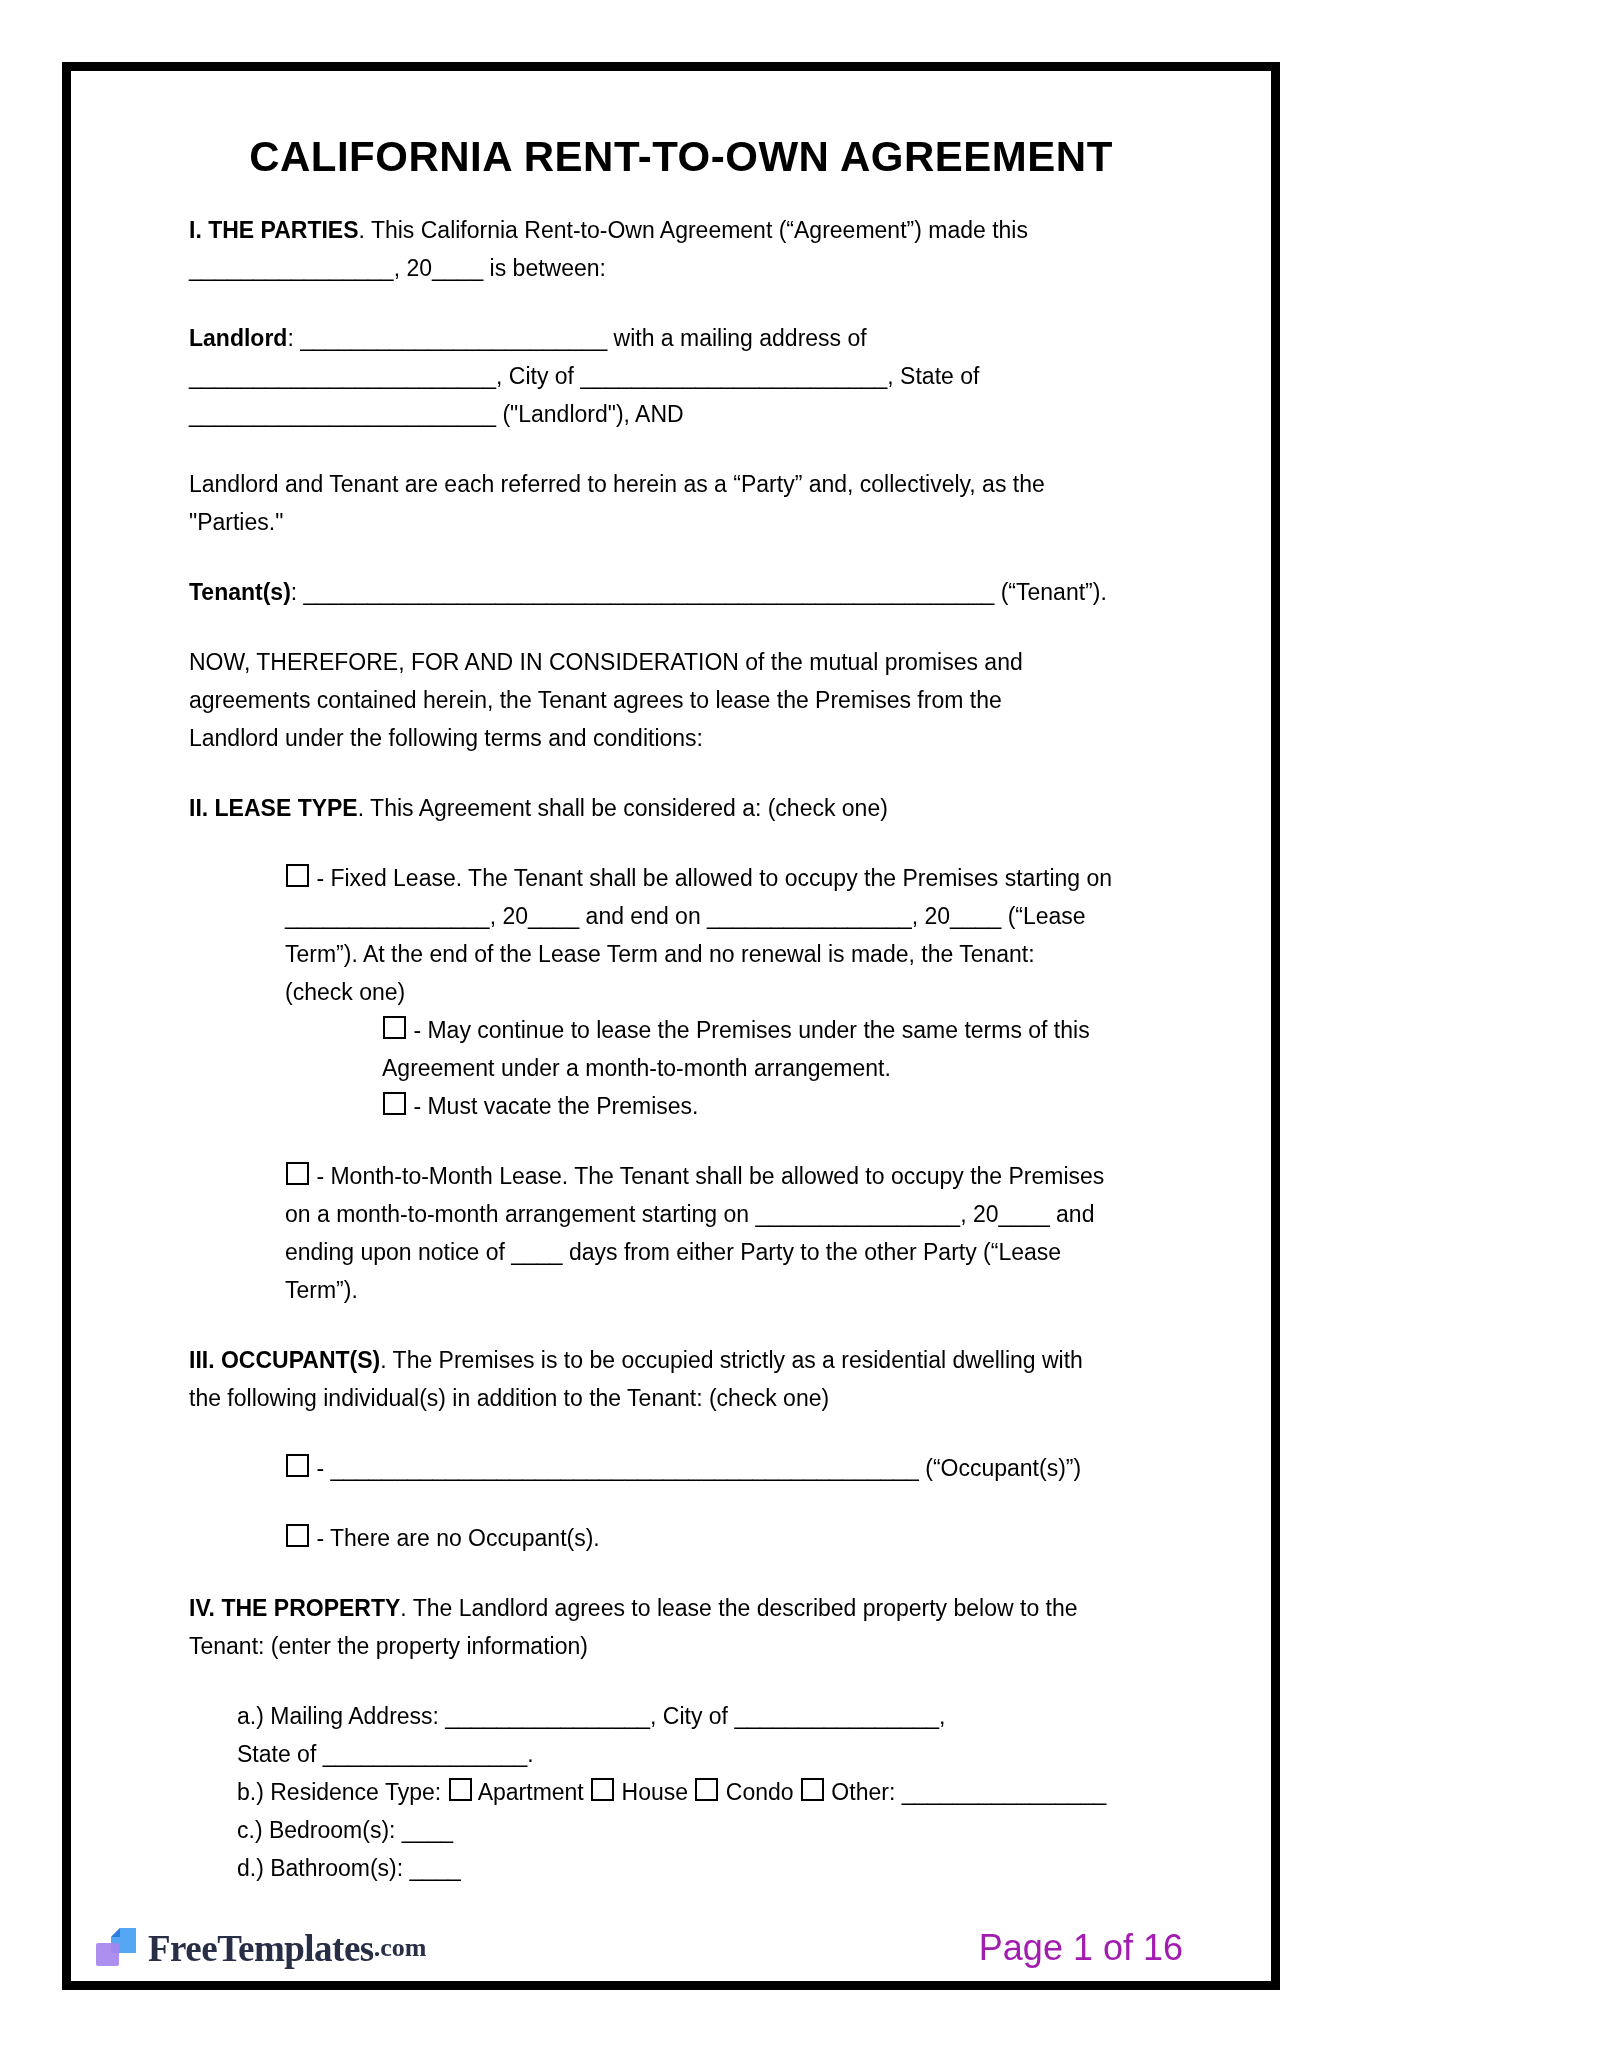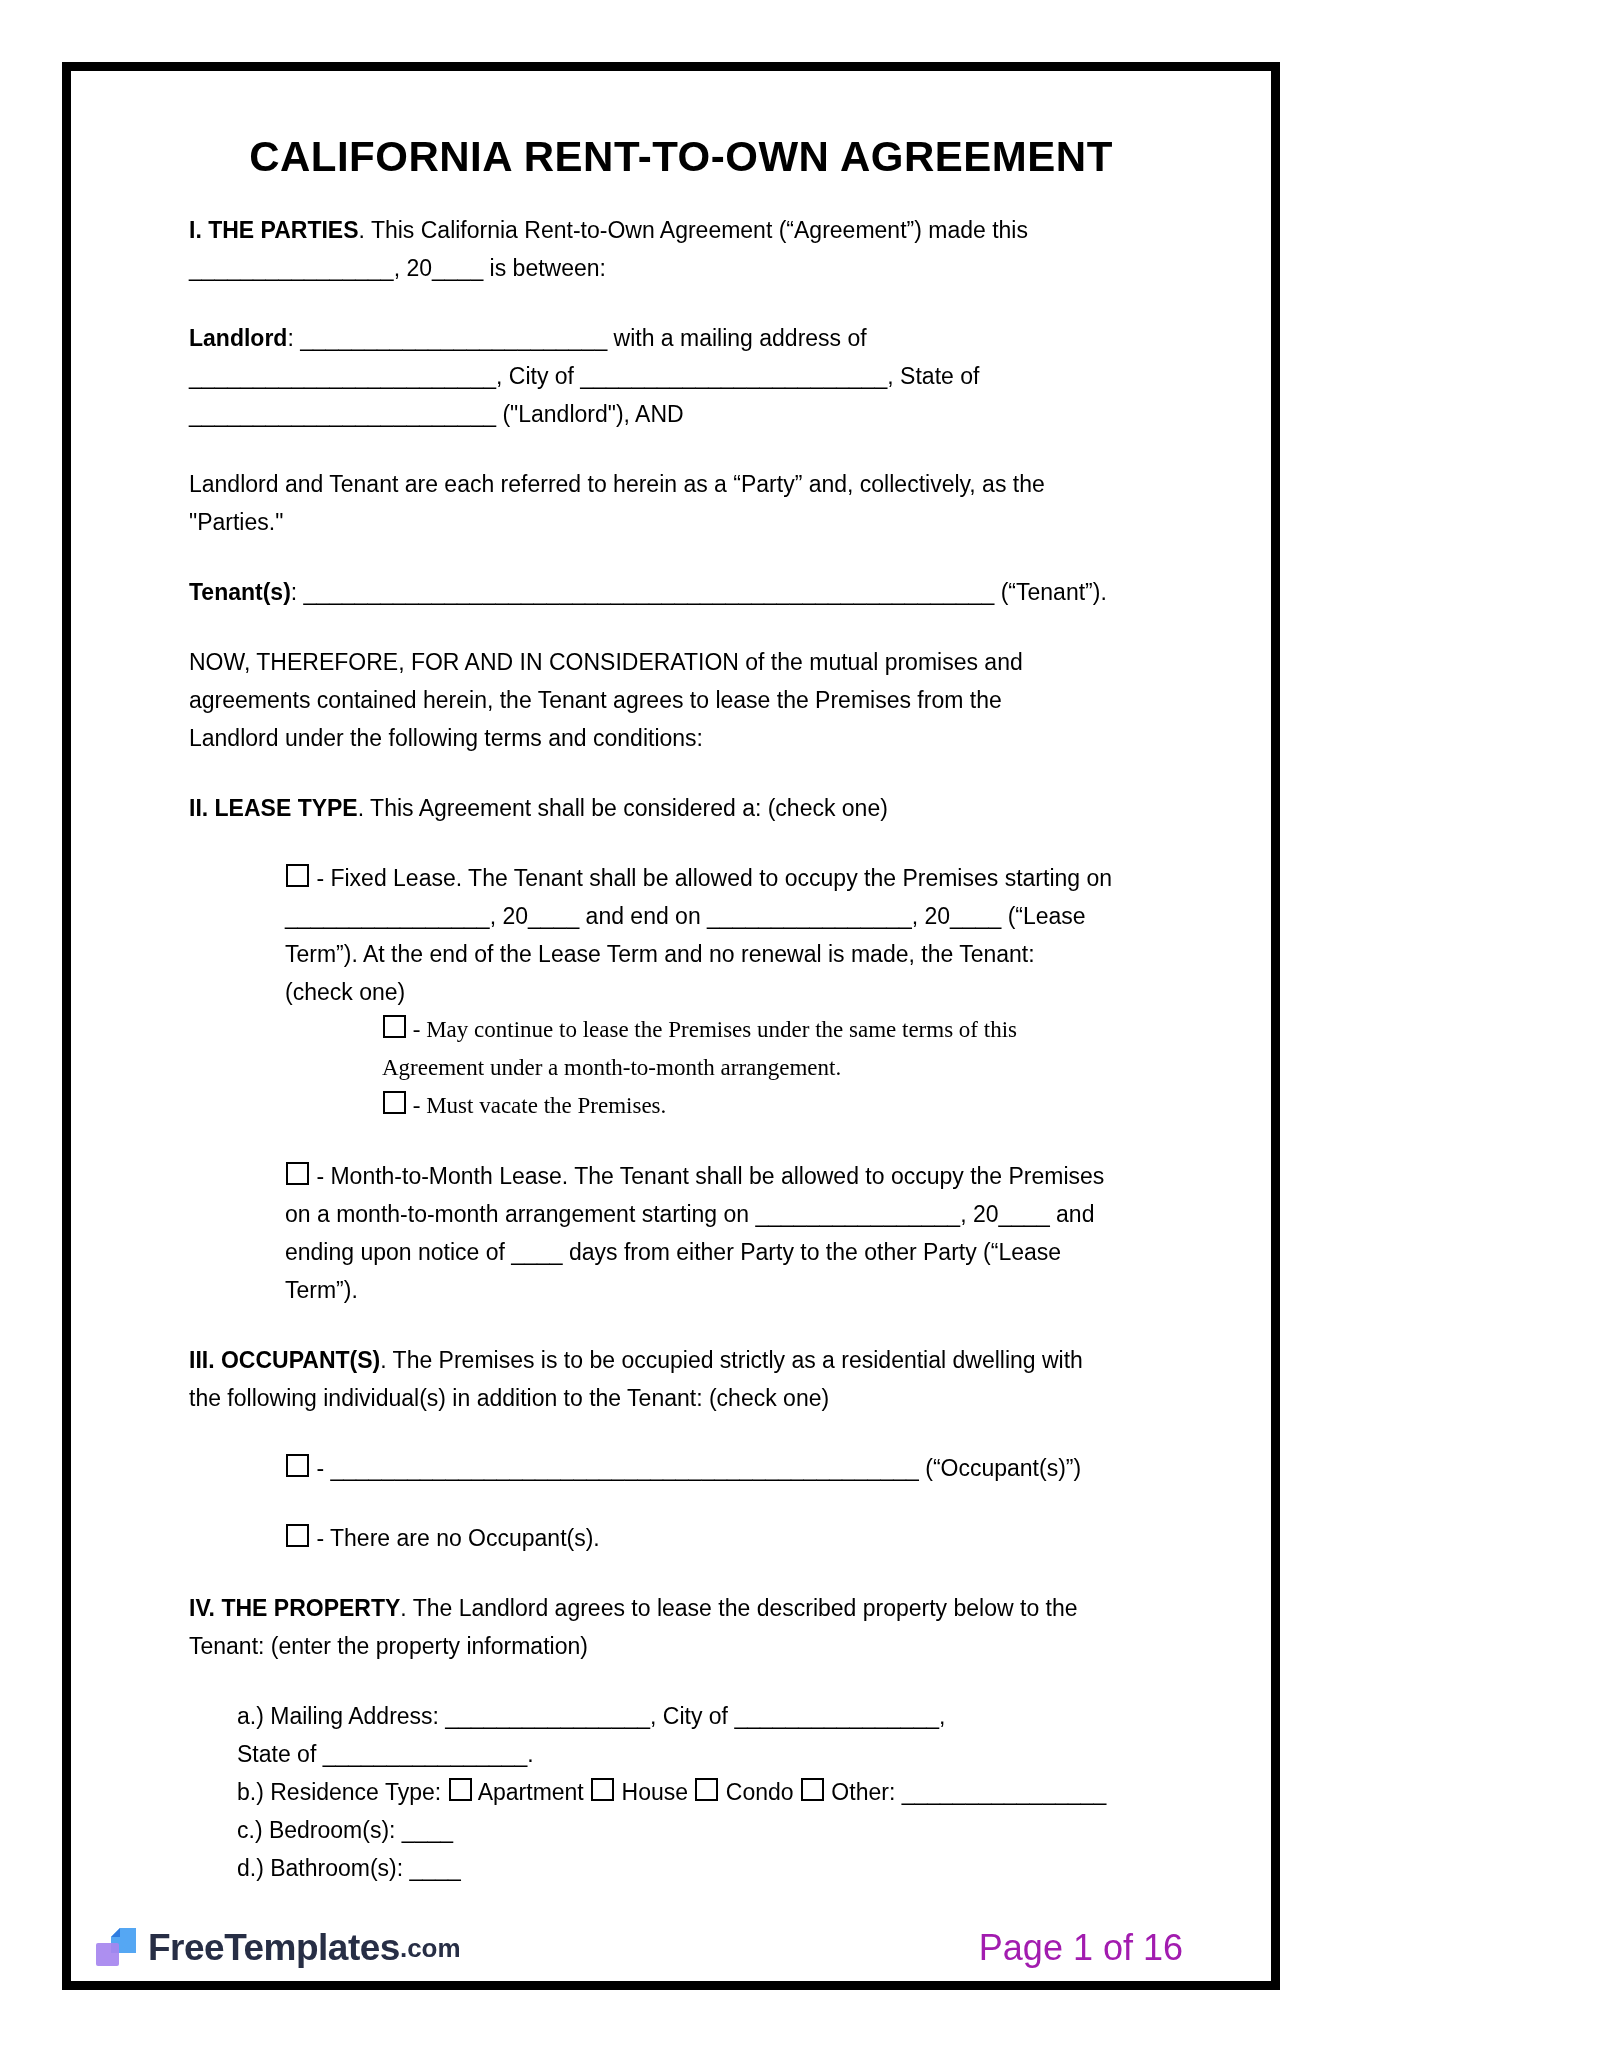--- a/index.html
+++ b/index.html
@@ -30,31 +30,31 @@
     margin:0 28px 30px 0;
     white-space:nowrap;
   }
   .para{margin:0 0 32px 0;}
   .para.tight{margin-bottom:0;}
   .line{line-height:38px;font-size:23px;white-space:nowrap;height:38px;}
   .bold{font-weight:bold;}
   .indent-main{padding-left:0;}
   .indent-property{padding-left:48px;}
   .indent-checkbox{padding-left:96px;}
-  .indent-sub{padding-left:193px;font-family:Liberation Serif, serif;}
+  .indent-sub{padding-left:193px;}
   .checkbox{
     display:inline-block;width:19px;height:19px;
     border:2px solid #000;background:#fff;
     vertical-align:-1px;margin:0 1px;
   }
   .footer{
     position:absolute;left:22px;right:88px;bottom:4px;height:58px;
     display:flex;justify-content:space-between;align-items:center;
   }
-  .logo{display:flex;align-items:center;}
+  .logo{display:flex;align-items:center;font-family:Liberation Serif, serif;}
   .logo svg{display:block;margin-right:9px;}
   .brand-name{
     font-size:37px;font-weight:bold;color:var(--brand-text);
     letter-spacing:-0.5px;
   }
   .brand-suffix{
     font-size:26px;font-weight:600;color:var(--brand-text);
   }
   .page-indicator{
     font-size:36px;color:#a21caf;

